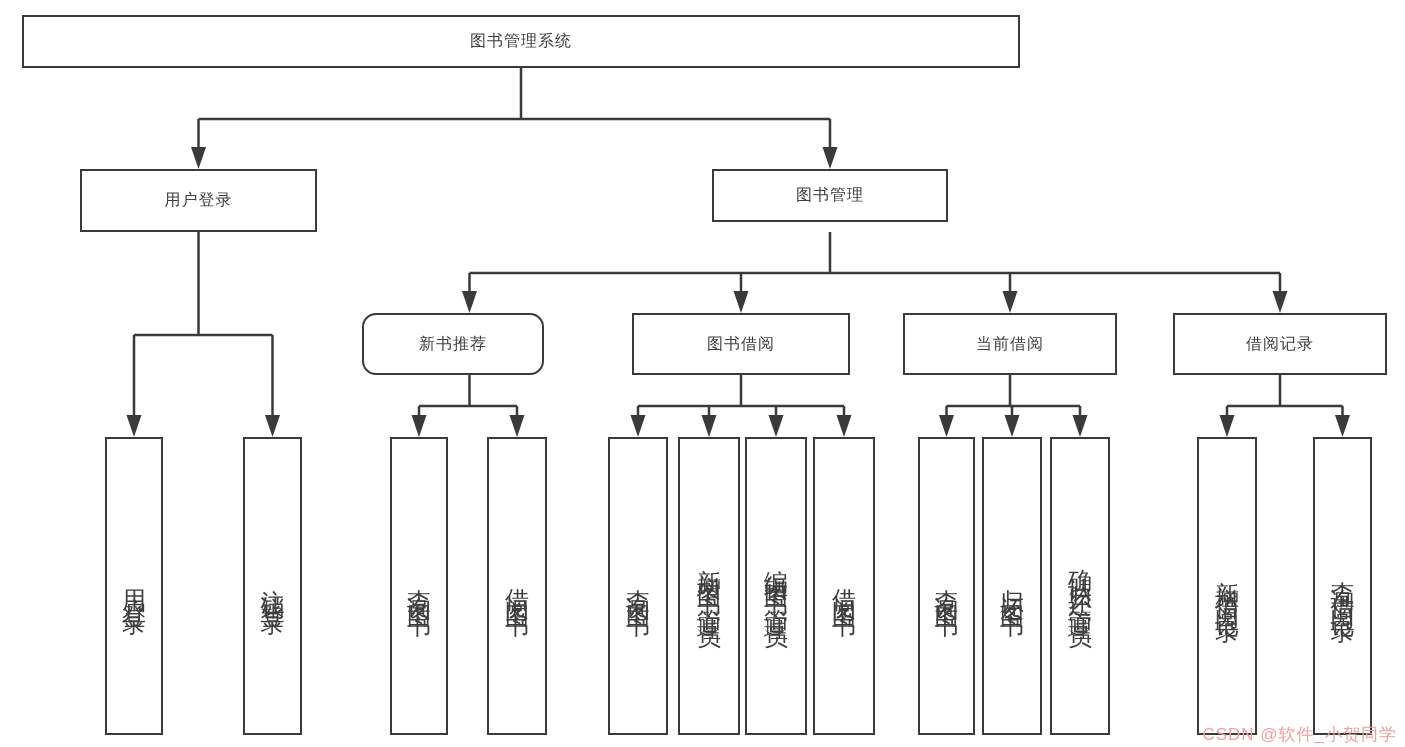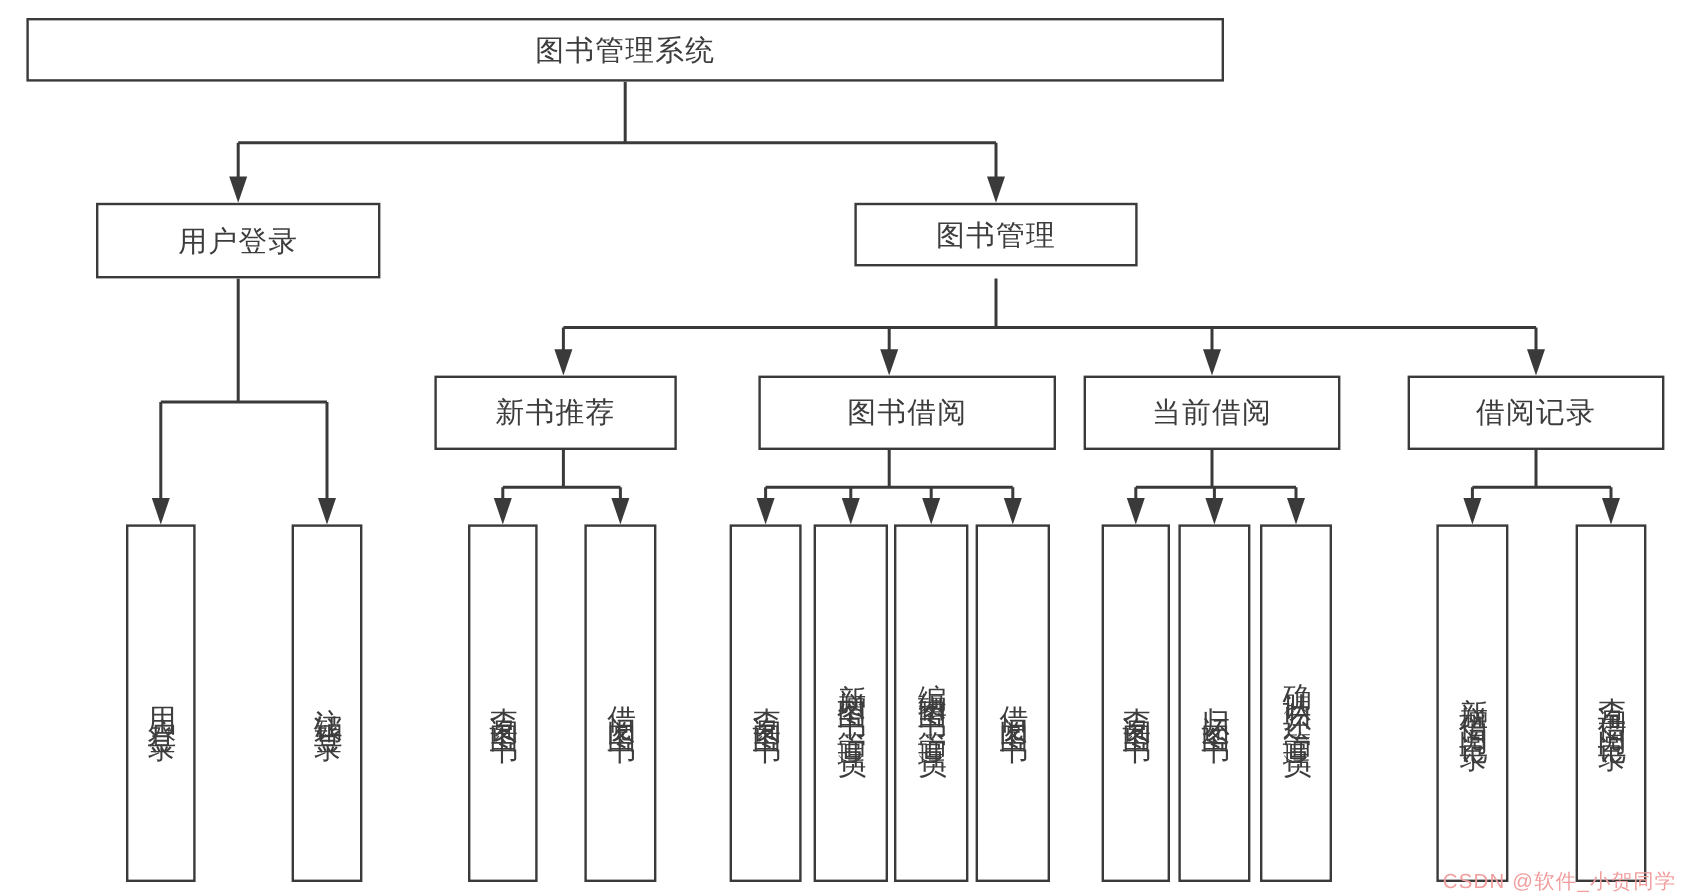--- a/index.html
+++ b/index.html
@@ -22,21 +22,21 @@
   }
   .node{
     position:absolute;
     box-sizing:border-box;
     border:2.5px solid var(--border);
     background:#fff;
     display:flex;align-items:center;justify-content:center;
     color:var(--text);
   }
   .node.h .lbl{
-    font-size:24px;
+    font-size:16px;
     letter-spacing:1px;
     white-space:nowrap;
   }
   .node.v .lbl{
     writing-mode:vertical-lr;
     text-orientation:mixed;
     font-size:24px;
     letter-spacing:8px;
     line-height:1;
   }
@@ -80,24 +80,24 @@
     <span class="lbl">图书管理系统</span>
   </div>
 
   <div class="node h" style="left:80px;top:169px;width:237px;height:63px;">
     <span class="lbl">用户登录</span>
   </div>
   <div class="node h" style="left:712px;top:169px;width:236px;height:53px;">
     <span class="lbl">图书管理</span>
   </div>
 
-  <div class="node h" style="left:362px;top:313px;width:202px;height:62px;">
+  <div class="node h" style="left:362px;top:313px;width:182px;height:62px;border-radius:14px;">
     <span class="lbl">新书推荐</span>
   </div>
-  <div class="node h" style="left:632px;top:313px;width:248px;height:62px;">
+  <div class="node h" style="left:632px;top:313px;width:218px;height:62px;">
     <span class="lbl">图书借阅</span>
   </div>
   <div class="node h" style="left:903px;top:313px;width:214px;height:62px;align-items:center;">
     <span class="lbl">当前借阅</span>
   </div>
   <div class="node h" style="left:1173px;top:313px;width:214px;height:62px;">
     <span class="lbl">借阅记录</span>
   </div>
 
   <div class="node v" style="left:105px;top:437px;width:58px;height:298px;">

